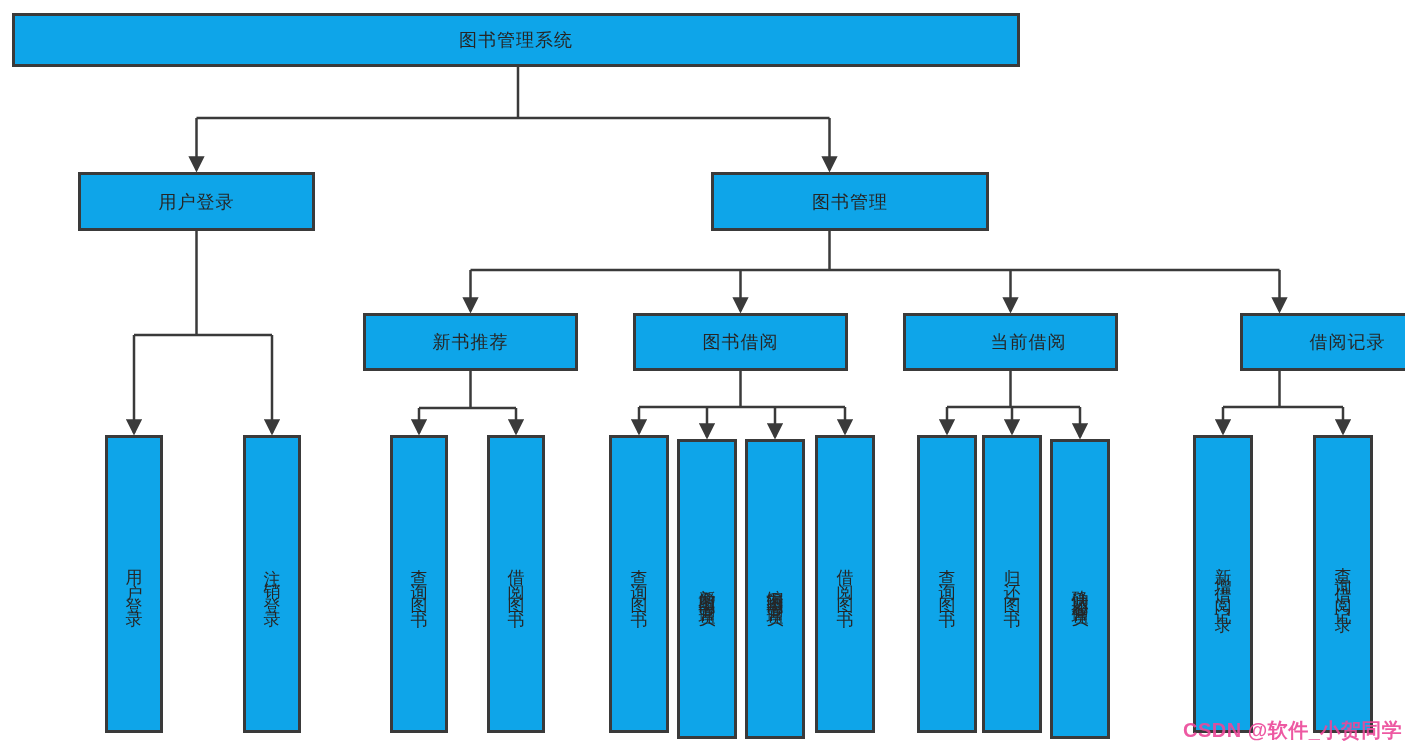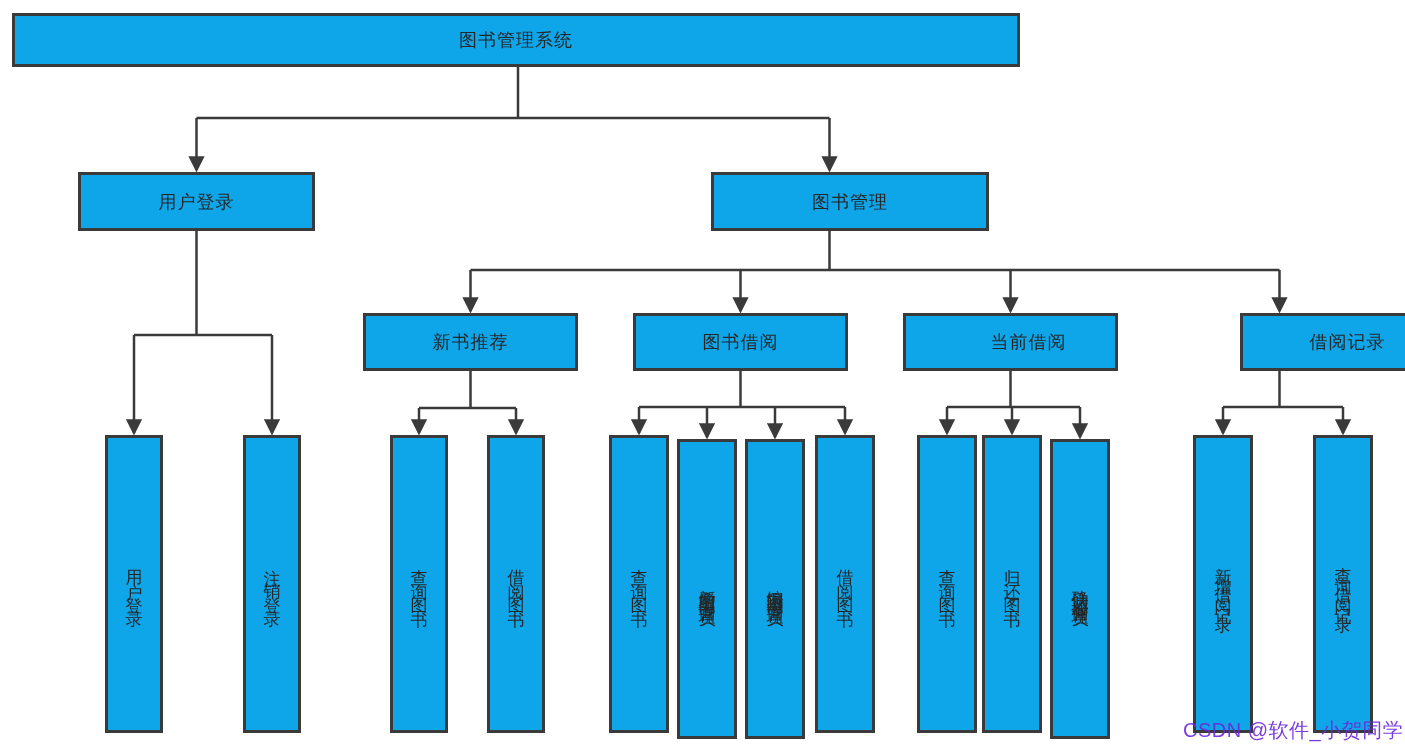--- a/index.html
+++ b/index.html
@@ -48,25 +48,26 @@
     line-height: 1;
   }
   .v4 span { letter-spacing: 14px; }
   .v6 span { letter-spacing: 10px; }
   .v9 span { letter-spacing: 3px; }
   .watermark {
     position: absolute;
     left: 1183px;
     top: 717px;
     font-size: 20px;
-    color: #6d28d9;
+    color: #ec4899;
     opacity: 0.9;
     white-space: nowrap;
     z-index: 10;
     letter-spacing: 0.5px;
+    font-weight: bold;
   }
 </style>
 </head>
 <body>
 
 <div class="canvas">
 
   <svg class="connectors" viewBox="0 0 1405 747" xmlns="http://www.w3.org/2000/svg">
     <defs>
       <marker id="arrow" viewBox="0 0 10 10" refX="8.5" refY="5" markerWidth="6.5" markerHeight="6.5" orient="auto-start-reverse">

